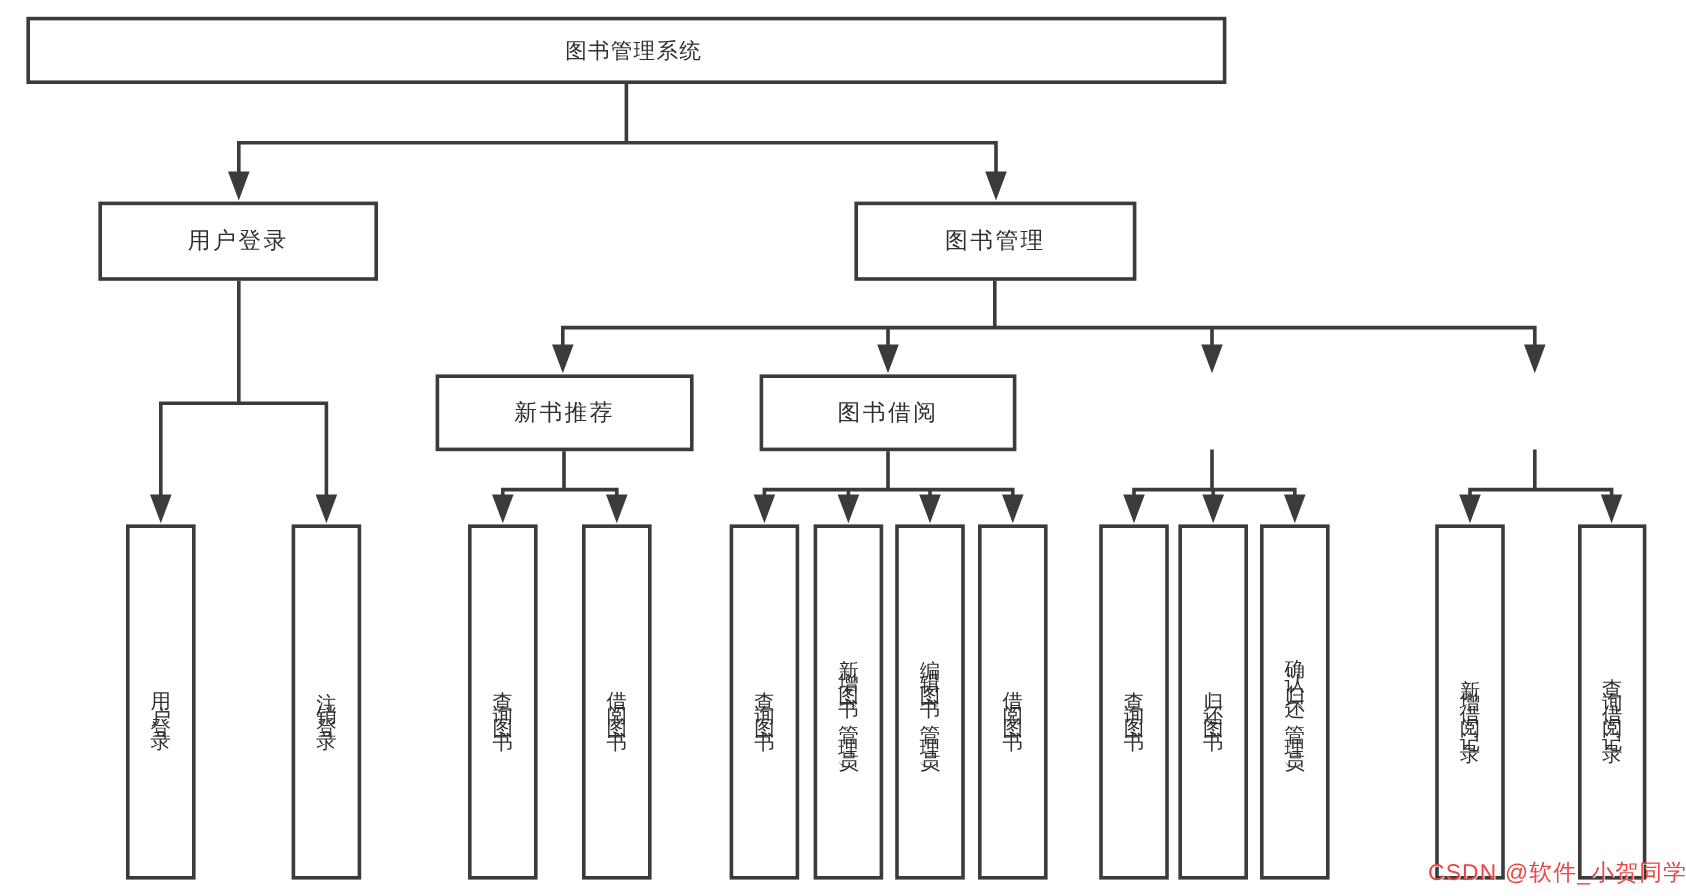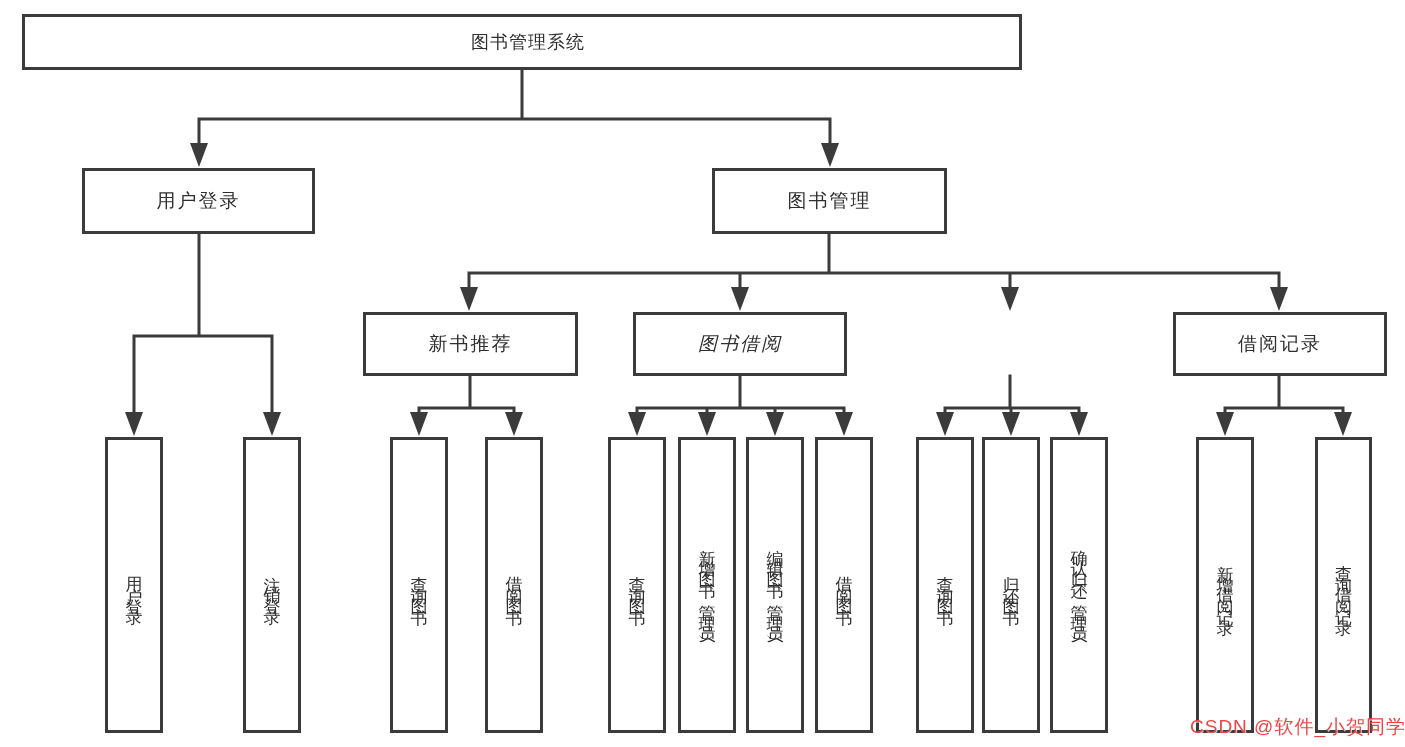--- a/index.html
+++ b/index.html
@@ -87,22 +87,21 @@
       M1079 436 L1070 412 L1088 412 Z
       M1225 436 L1216 412 L1234 412 Z  M1343 436 L1334 412 L1352 412 Z"></path>
   </svg>
 
   <div class="box root" style="left:22px; top:14px; width:1000px; height:56px;padding-left:12px;">图书管理系统</div>
 
   <div class="box" style="left:82px; top:168px; width:233px; height:66px;">用户登录</div>
   <div class="box" style="left:712px; top:168px; width:235px; height:66px;">图书管理</div>
 
   <div class="box" style="left:363px; top:312px; width:215px; height:64px;">新书推荐</div>
-  <div class="box" style="left:633px; top:312px; width:214px; height:64px;font-style:italic;">图书借阅</div>
-  <div class="box" style="left:1173px; top:312px; width:214px; height:64px;">借阅记录</div>
+  <div class="box" style="left:633px; top:312px; width:214px; height:64px;">图书借阅</div>
 
   <div class="box leaf" style="left:105px; top:437px; width:58px; height:296px;">用户登录</div>
   <div class="box leaf" style="left:243px; top:437px; width:58px; height:296px;">注销登录</div>
 
   <div class="box leaf" style="left:390px; top:437px; width:58px; height:296px;">查询图书</div>
   <div class="box leaf" style="left:485px; top:437px; width:58px; height:296px;">借阅图书</div>
 
   <div class="box leaf" style="left:608px; top:437px; width:58px; height:296px;">查询图书</div>
   <div class="box leaf" style="left:678px; top:437px; width:58px; height:296px;">新增图书（管理员）</div>
   <div class="box leaf" style="left:746px; top:437px; width:58px; height:296px;">编辑图书（管理员）</div>

